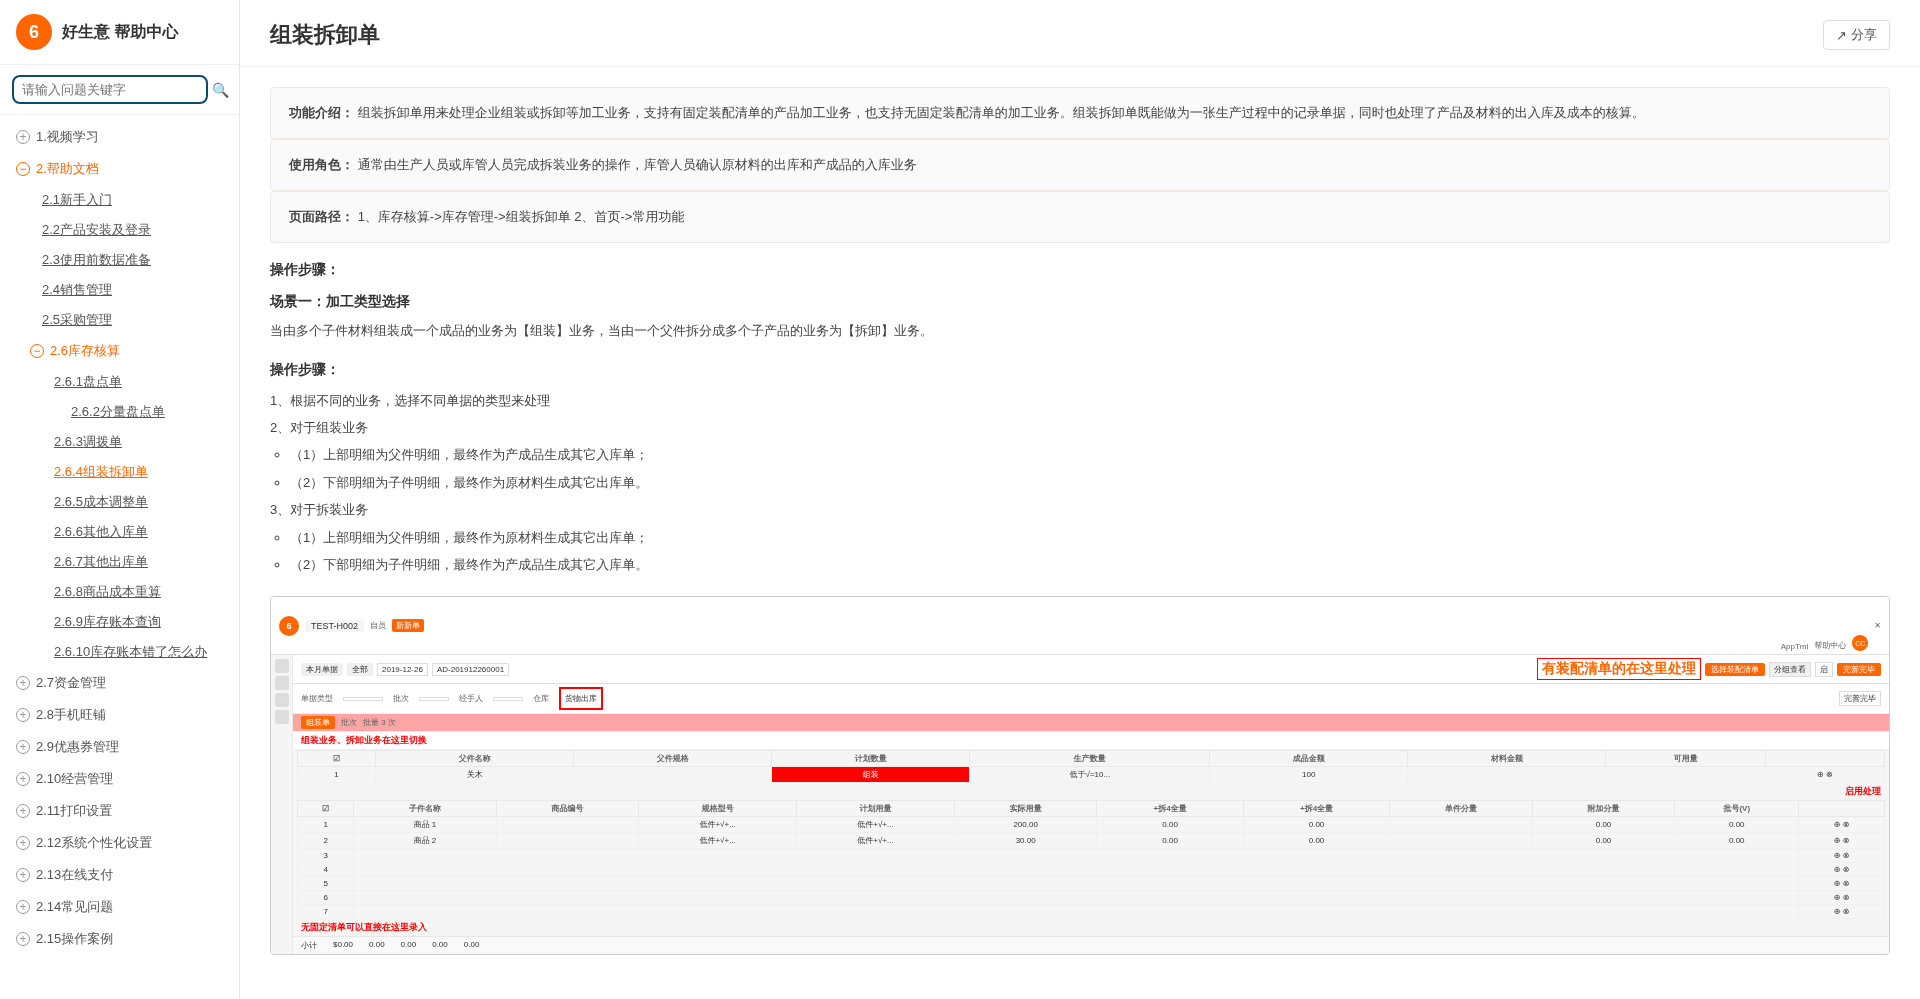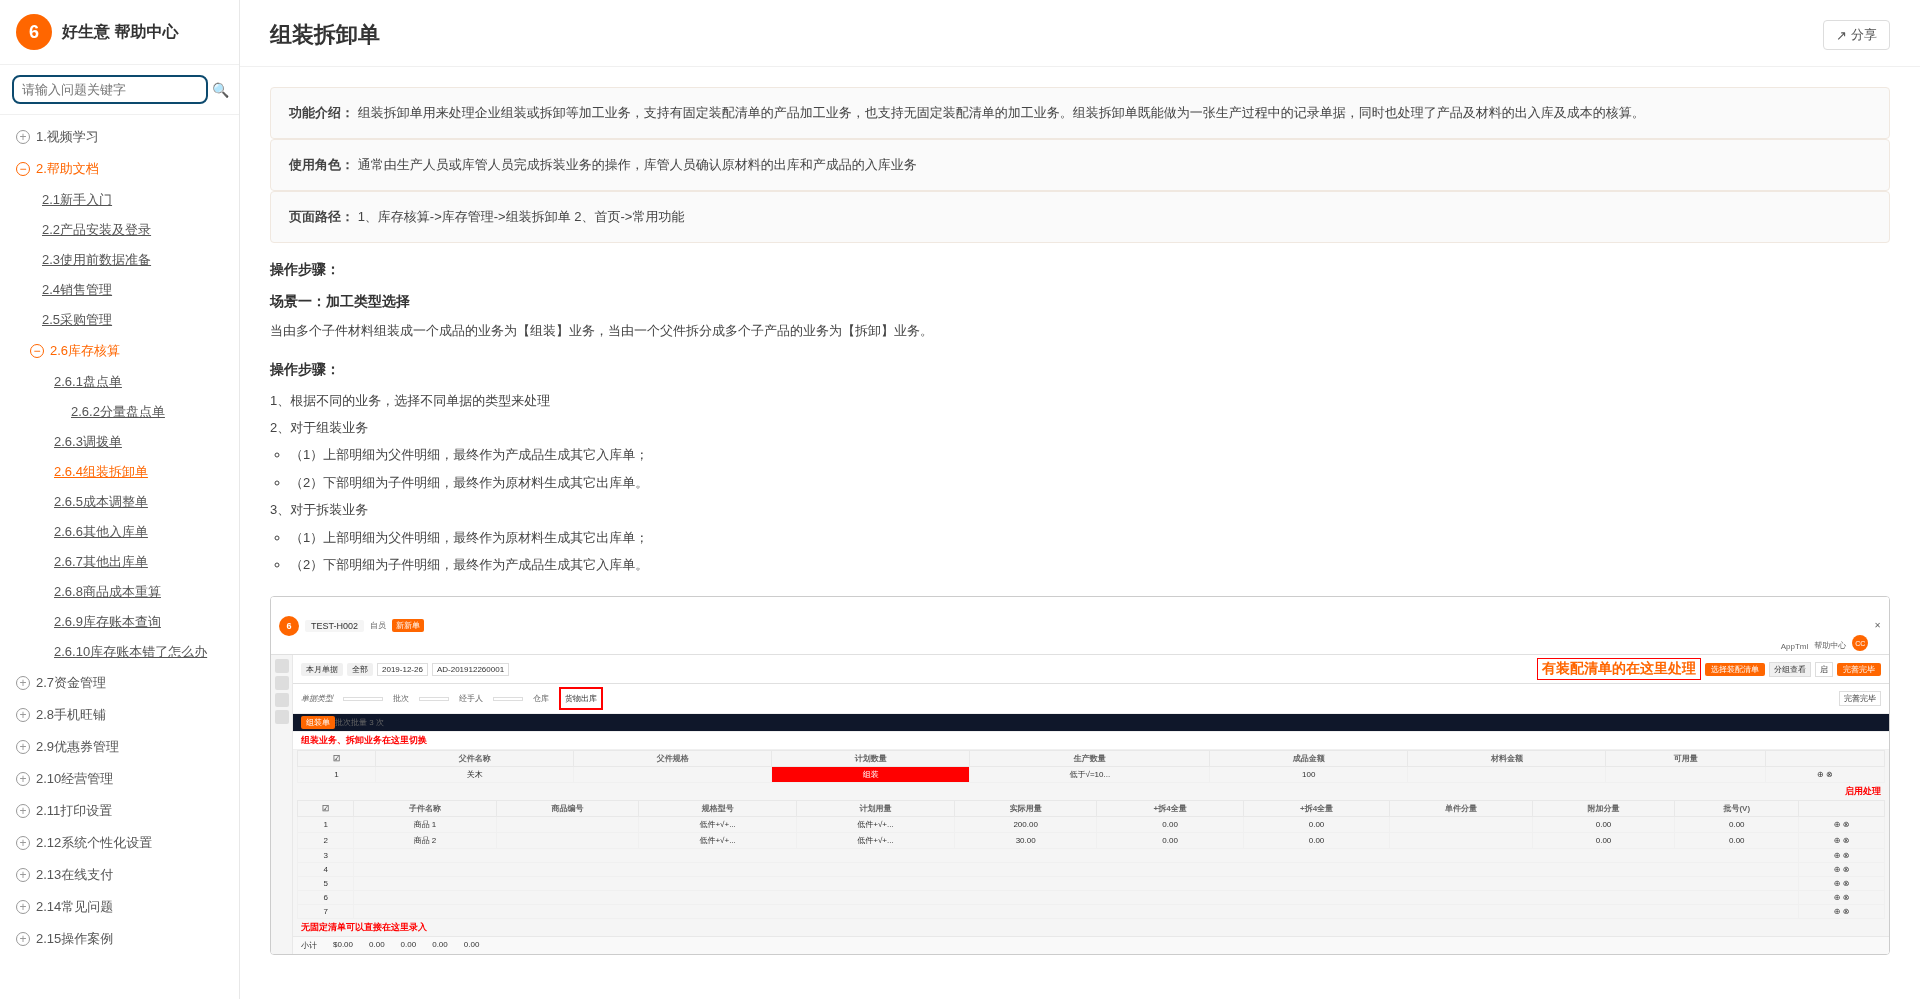--- a/index.html
+++ b/index.html
@@ -340,33 +340,33 @@
               <span style="flex:1;"></span>
 
               <span style="font-size:14px;color:#f60;font-weight:bold;border:1px solid red;padding:1px 4px;">有装配清单的在这里处理</span>
               <span style="font-size:8px;background:#f60;color:#fff;padding:1px 6px;border-radius:2px;">选择装配清单</span>
               <span style="font-size:8px;background:#f0f0f0;border:1px solid #ddd;padding:1px 4px;">分组查看</span>
               <span style="font-size:8px;background:#fff;border:1px solid #ddd;padding:1px 4px;">启</span>
               <span style="font-size:8px;background:#f60;color:#fff;padding:1px 6px;border-radius:2px;">完善完毕</span>
             </div>
 
             <div style="background:#fff;padding:3px 8px;display:flex;align-items:center;gap:10px;border-bottom:1px solid #f0f0f0;font-size:8px;">
-              <span style="color:#666;font-style:italic;">单据类型</span>
+              <span style="color:#666;">单据类型</span>
               <span style="border:1px solid #ddd;padding:1px 4px;min-width:40px;"></span>
               <span style="color:#666;">批次</span>
               <span style="border:1px solid #ddd;padding:1px 4px;min-width:30px;"></span>
               <span style="color:#666;">经手人</span>
               <span style="border:1px solid #ddd;padding:1px 4px;min-width:30px;"></span>
               <span style="color:#666;">仓库</span>
               <span style="border:2px solid red;padding:4px 4px;min-width:40px;background:#fff;">货物出库</span>
               <span style="flex:1;"></span>
               <span style="font-size:8px;border:1px solid #ddd;padding:1px 4px;">完善完毕</span>
             </div>
 
-            <div style="background:#0f172a;padding:2px 8px;display:flex;align-items:center;border-bottom:1px solid #f0f0f0;">
+            <div style="background:#fca5a5;padding:2px 8px;display:flex;align-items:center;gap:6px;border-bottom:1px solid #f0f0f0;">
               <span style="font-size:8px;background:#f60;color:#fff;padding:1px 5px;border-radius:2px;">组装单</span>
               <span style="font-size:8px;color:#666;">批次</span>
               <span style="font-size:8px;color:#666;">批量 3 次</span>
             </div>
 
             <div style="background:#fff;padding:2px 8px;font-size:9px;color:red;font-weight:bold;border-bottom:1px solid #f0f0f0;">
               <span>组装业务、拆卸业务在这里切换</span>
             </div>
 
             <div style="padding:0 4px;">

